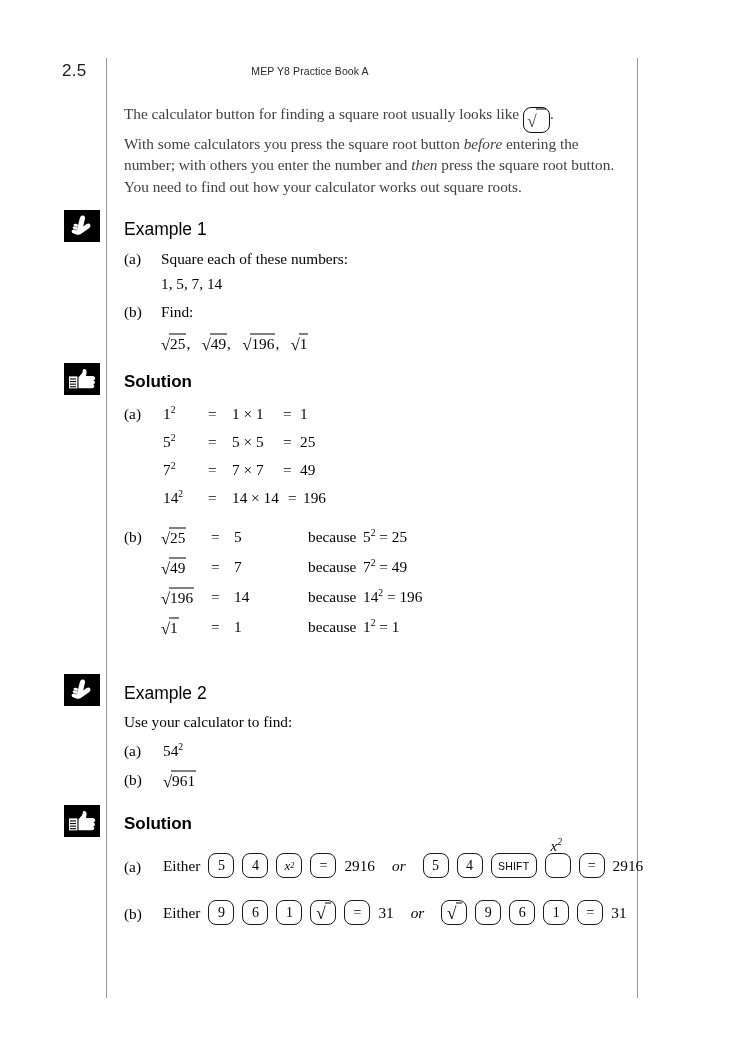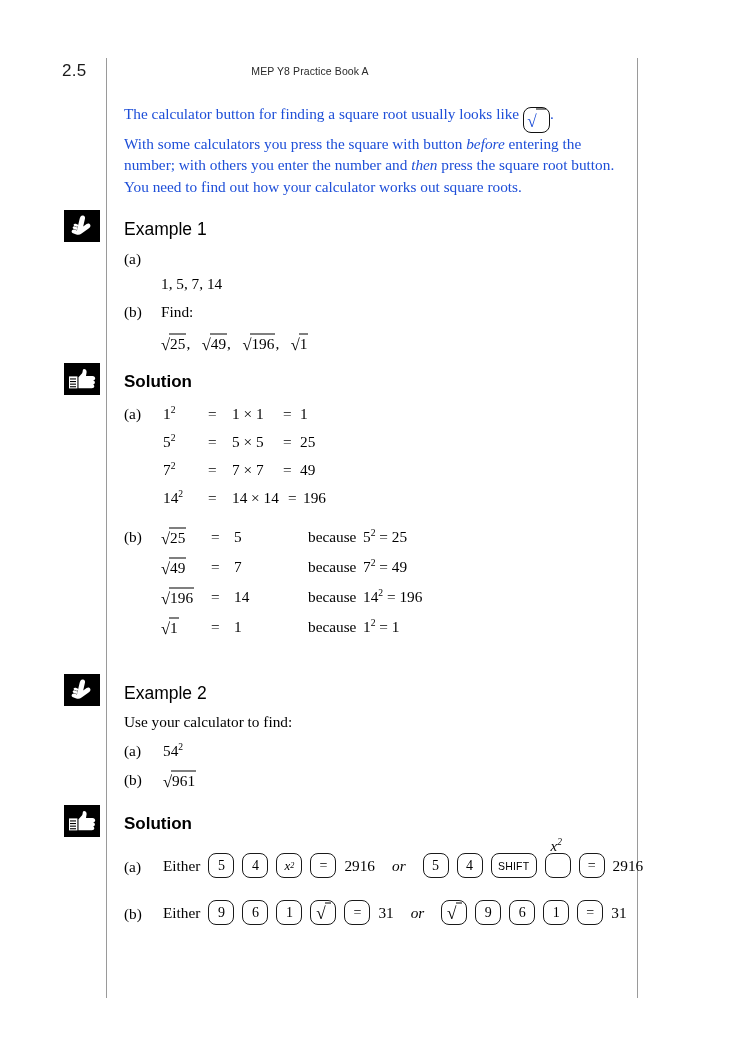--- a/index.html
+++ b/index.html
@@ -62,21 +62,21 @@
   }
 
   
   .intro {
     position: absolute;
     left: 124px;
     top: 103px;
     width: 500px;
     font-size: 15.3px;
     line-height: 21.3px;
-    color: #1d4ed8;
+    color: #404040;
   }
   .intro i { font-style: italic; }
 
   
   .hand-icon {
     position: absolute;
     width: 36px;
     height: 32px;
     background: #000;
   }
@@ -224,37 +224,38 @@
   <div class="section-num">2.5</div>
   <div class="running-head">MEP Y8 Practice Book A</div>
 
   <div class="intro">
     <span>The calculator button for finding a square root usually looks like</span>
     <span class="key-inline">
       <span class="rad">
         <span class="sign">√</span><span class="radicand">&nbsp;&nbsp;</span>
       </span>
     </span><span>.</span><br>
-    <span>With some calculators you press the square with button </span><i>before</i><span> entering the</span><br>
+    <span>With some calculators you press the square root button </span><i>before</i><span> entering the</span><br>
     <span>number; with others you enter the number and </span><i>then</i><span> press the square root button.</span><br>
     <span>You need to find out how your calculator works out square roots.</span>
   </div>
 
   <div class="hand-icon" style="left:64px; top:210px;">
     <svg width="36" height="32" viewBox="0 0 36 32">
       <rect x="0" y="0" width="36" height="32" fill="#000"></rect>
       <path d="M18.5 5.5 C20.2 5.2 21.4 6.6 21.0 8.6 L19.2 16.4 L22.6 14.0 C24.2 12.9 26.0 13.6 26.4 15.2 C26.7 16.4 26.0 17.4 24.6 18.4 L17.6 23.6 C16.0 24.8 14.2 25.2 12.3 24.5 L9.0 23.2 C7.6 22.6 7.2 21.2 8.1 20.2 C8.8 19.4 9.9 19.3 11.0 19.8 L12.9 20.6 L15.6 9.0 C16.0 7.0 17.0 5.7 18.5 5.5 Z" fill="#fff"></path>
       <path d="M12.6 20.0 L9.8 18.9 C8.8 18.5 8.4 17.6 8.9 16.9 C9.3 16.3 10.2 16.2 11.0 16.5 L14.0 17.7 Z" fill="#fff"></path>
       <path d="M13.2 17.1 L10.6 16.0 C9.7 15.6 9.4 14.8 9.8 14.2 C10.2 13.6 11.0 13.5 11.8 13.8 L14.6 15.0 Z" fill="#fff"></path>
     </svg>
   </div>
 
   <div class="heading" style="left:124px; top:219px;">Example 1</div>
 
   <div class="t" style="left:124px; top:250px;">(a)</div>
+  <div class="t" style="left:161px; top:250px;">Square each of these numbers:</div>
   <div class="t" style="left:161px; top:275px;">1,   5,   7,   14</div>
 
   <div class="t" style="left:124px; top:303px;">(b)</div>
   <div class="t" style="left:161px; top:303px;">Find:</div>
 
   <div class="t" style="left:161px; top:334px;">
     <span class="rad"><span class="sign">√</span><span class="radicand">25</span></span><span>,</span>&nbsp;&nbsp;
     <span class="rad"><span class="sign">√</span><span class="radicand">49</span></span><span>,</span>&nbsp;&nbsp;
     <span class="rad"><span class="sign">√</span><span class="radicand">196</span></span><span>,</span>&nbsp;&nbsp;
     <span class="rad"><span class="sign">√</span><span class="radicand">1</span></span>

